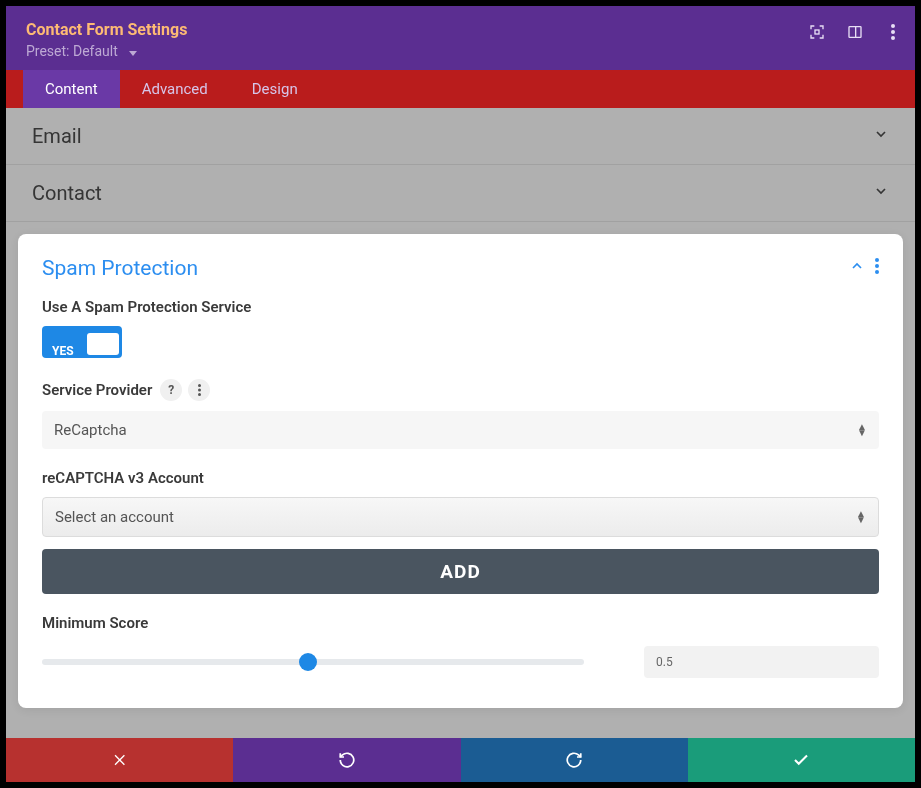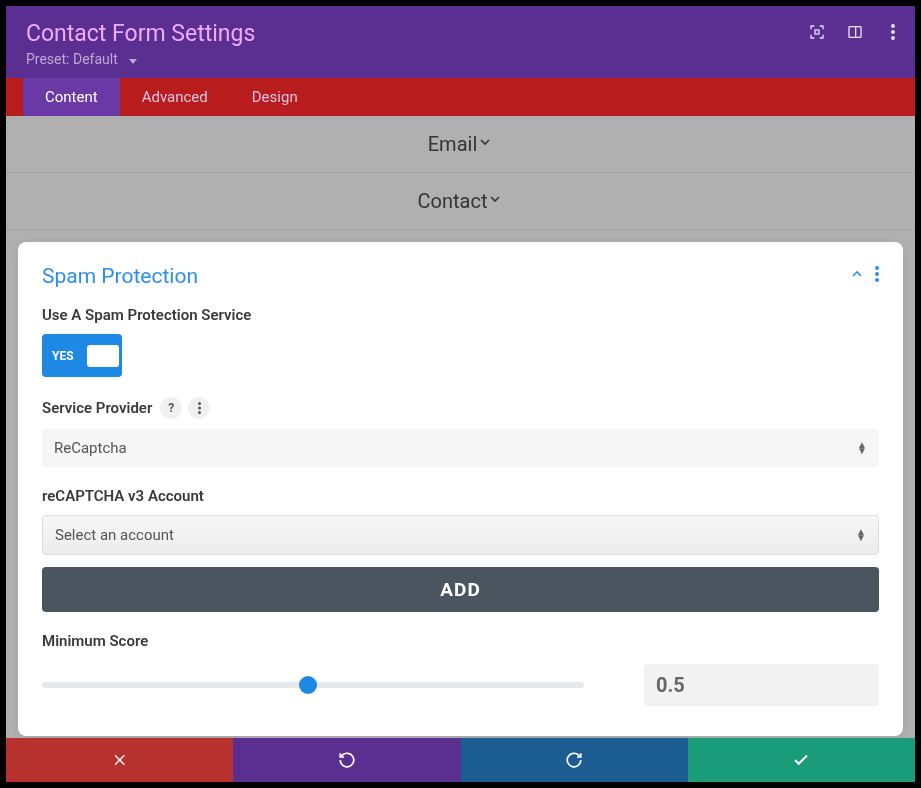--- a/index.html
+++ b/index.html
@@ -1,53 +1,53 @@
 <!DOCTYPE html>
 <html><head>
 <meta charset="utf-8">
 <style>
   * { box-sizing: border-box; margin: 0; padding: 0; font-family: -apple-system, BlinkMacSystemFont, "Segoe UI", Roboto, Helvetica, Arial, sans-serif; }
   body { background: #000; width: 921px; height: 788px; overflow: hidden; }
   .window { position: absolute; left: 6px; top: 6px; right: 6px; bottom: 6px; background: #f0f0f0; display: flex; flex-direction: column; }
   .header { background: #5b2e91; padding: 14px 20px 10px 20px; color: #e8def5; position: relative; }
-  .header-title { font-size: 23px; font-weight: 400; color: #f0abfc; }
+  .header-title { font-size: 16px; font-weight: 700; color: #fdba74; }
   .header-preset { font-size: 14px; color: #bda9d4; margin-top: 4px; display: inline-flex; align-items: center; gap: 11px; cursor: pointer; }
   .header-icons { position: absolute; right: 14px; top: 18px; display: flex; gap: 22px; align-items: center; }
   .header-icon { width: 16px; height: 16px; cursor: pointer; display: flex; align-items: center; justify-content: center; color: #e8def5; }
   .tabs { background: #b91c1c; display: flex; padding-left: 17px; }
   .tab { padding: 10px 22px; color: #d6c5e8; font-size: 15px; cursor: pointer; }
   .tab.active { background: #6a39a6; color: #fff; }
   .body { flex: 1; overflow: auto; background: #f4f4f4; position: relative; }
   .overlay { position: absolute; inset: 0; background: rgba(0,0,0,0.28); pointer-events: none; }
   .section { border-bottom: 1px solid #e0e0e0; }
-  .section-head { display: flex; align-items: center; justify-content: center; padding: 16px 26px; cursor: pointer; }
+  .section-head { display: flex; align-items: center; justify-content: space-between; padding: 16px 26px; cursor: pointer; }
   .section-title { font-size: 20px; color: #4a4a4a; font-weight: 400; }
   .chev { color: #4a4a4a; }
   .panel { background: #fff; margin: 12px; border-radius: 8px; padding: 22px 24px 30px 24px; box-shadow: 0 2px 10px rgba(0,0,0,0.08); position: relative; z-index: 5; }
   .panel-head { display: flex; align-items: center; justify-content: space-between; margin-bottom: 18px; gap: 48px; }
   .panel-title { color: #2c8ef0; font-size: 21px; font-weight: 400; }
   .panel-right { display: flex; align-items: center; gap: 10px; }
   .panel-collapse { color: #2c8ef0; cursor: pointer; }
   .panel-menu { color: #2c8ef0; cursor: pointer; }
   .field { margin-bottom: 20px; }
   .field-label { font-size: 15px; color: #3a3a3a; font-weight: 600; margin-bottom: 10px; display: flex; align-items: center; gap: 8px; }
   .label-icons { display: inline-flex; gap: 6px; }
   .round-btn { width: 22px; height: 22px; border-radius: 50%; background: #f0f0f0; display: flex; align-items: center; justify-content: center; font-size: 12px; font-weight: 700; color: #555; cursor: pointer; }
-  .toggle { display: inline-flex; align-items: center; background: #1e88e5; border-radius: 4px; overflow: hidden; height: 43px; cursor: pointer; }
+  .toggle { display: inline-flex; align-items: flex-end; background: #1e88e5; border-radius: 4px; overflow: hidden; height: 32px; cursor: pointer; }
   .toggle-label { color: #fff; font-size: 12px; font-weight: 700; padding: 0 10px; }
   .toggle-knob { width: 32px; height: 22px; background: #fff; border-radius: 3px; margin: 3px; }
   .select { width: 100%; background: #f2f2f2; border: none; border-radius: 4px; padding: 10px 12px; font-size: 15px; color: #555; position: relative; display: flex; justify-content: space-between; align-items: center; cursor: pointer; }
   .select.flat { background: #f6f6f6; gap: 12px; }
   .select.shaded { background: linear-gradient(#f7f7f7,#ececec); border: 1px solid #dcdcdc; }
   .sort-arrows { font-size: 10px; color: #666; line-height: 6px; display:flex; flex-direction:column; }
   .add-btn { width: 100%; background: #4a5560; color: #fff; border: none; border-radius: 4px; padding: 11px; font-size: 19px; font-weight: 700; letter-spacing: 1px; cursor: pointer; margin-top: 12px; }
   .slider-row { display: flex; align-items: center; gap: 60px; margin-top: 14px; }
   .slider { position: relative; flex: 1; height: 6px; background: #e6e9ec; border-radius: 3px; cursor: pointer; }
   .slider-thumb { position: absolute; top: 50%; left: 49%; width: 18px; height: 18px; background: #1e88e5; border-radius: 50%; transform: translate(-50%,-50%); }
-  .slider-value { width: 235px; background: #f2f2f2; border: none; border-radius: 4px; padding: 9px 12px; font-size: 20px; color: #666; font-weight: bold; }
+  .slider-value { width: 235px; background: #f2f2f2; border: none; border-radius: 4px; padding: 9px 12px; font-size: 12px; color: #666; }
   .footer { display: flex; height: 44px; }
   .fbtn { flex: 1; display: flex; align-items: center; justify-content: center; color: #fff; font-size: 18px; cursor: pointer; }
   .fbtn.cancel { background: #b7312f; }
   .fbtn.undo { background: #5b2e91; }
   .fbtn.redo { background: #1b5c93; }
   .fbtn.save { background: #1a9c7a; }
   .caret-down-sm::after { content: ""; display:inline-block; border-left:4px solid transparent; border-right:4px solid transparent; border-top:5px solid currentColor; }
 </style>
 </head>
 <body>

